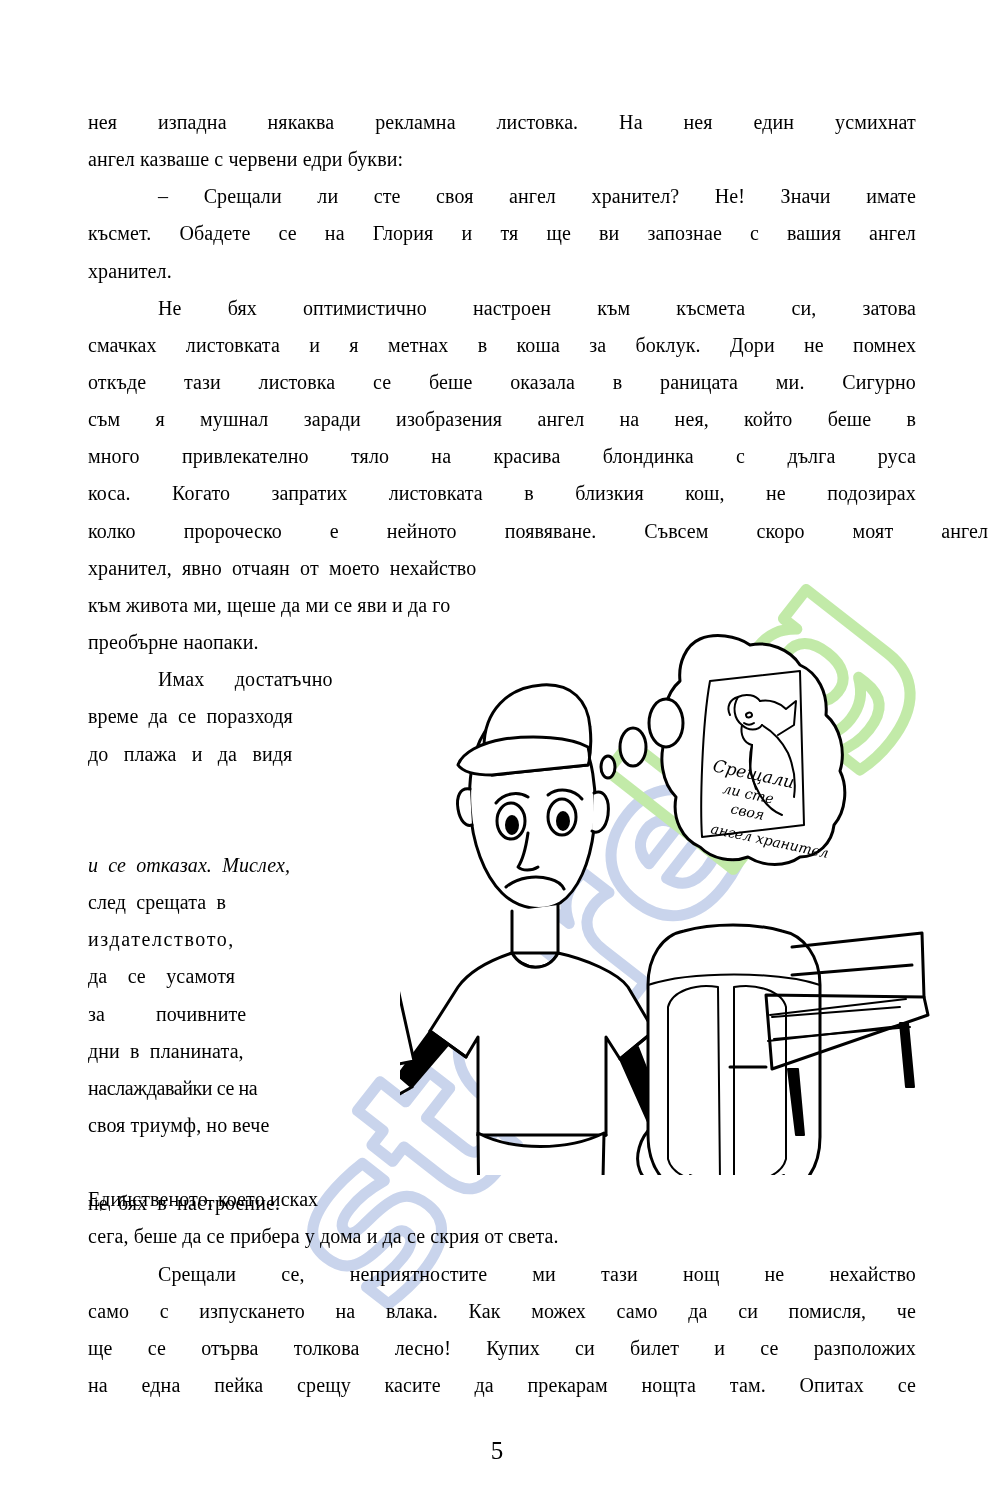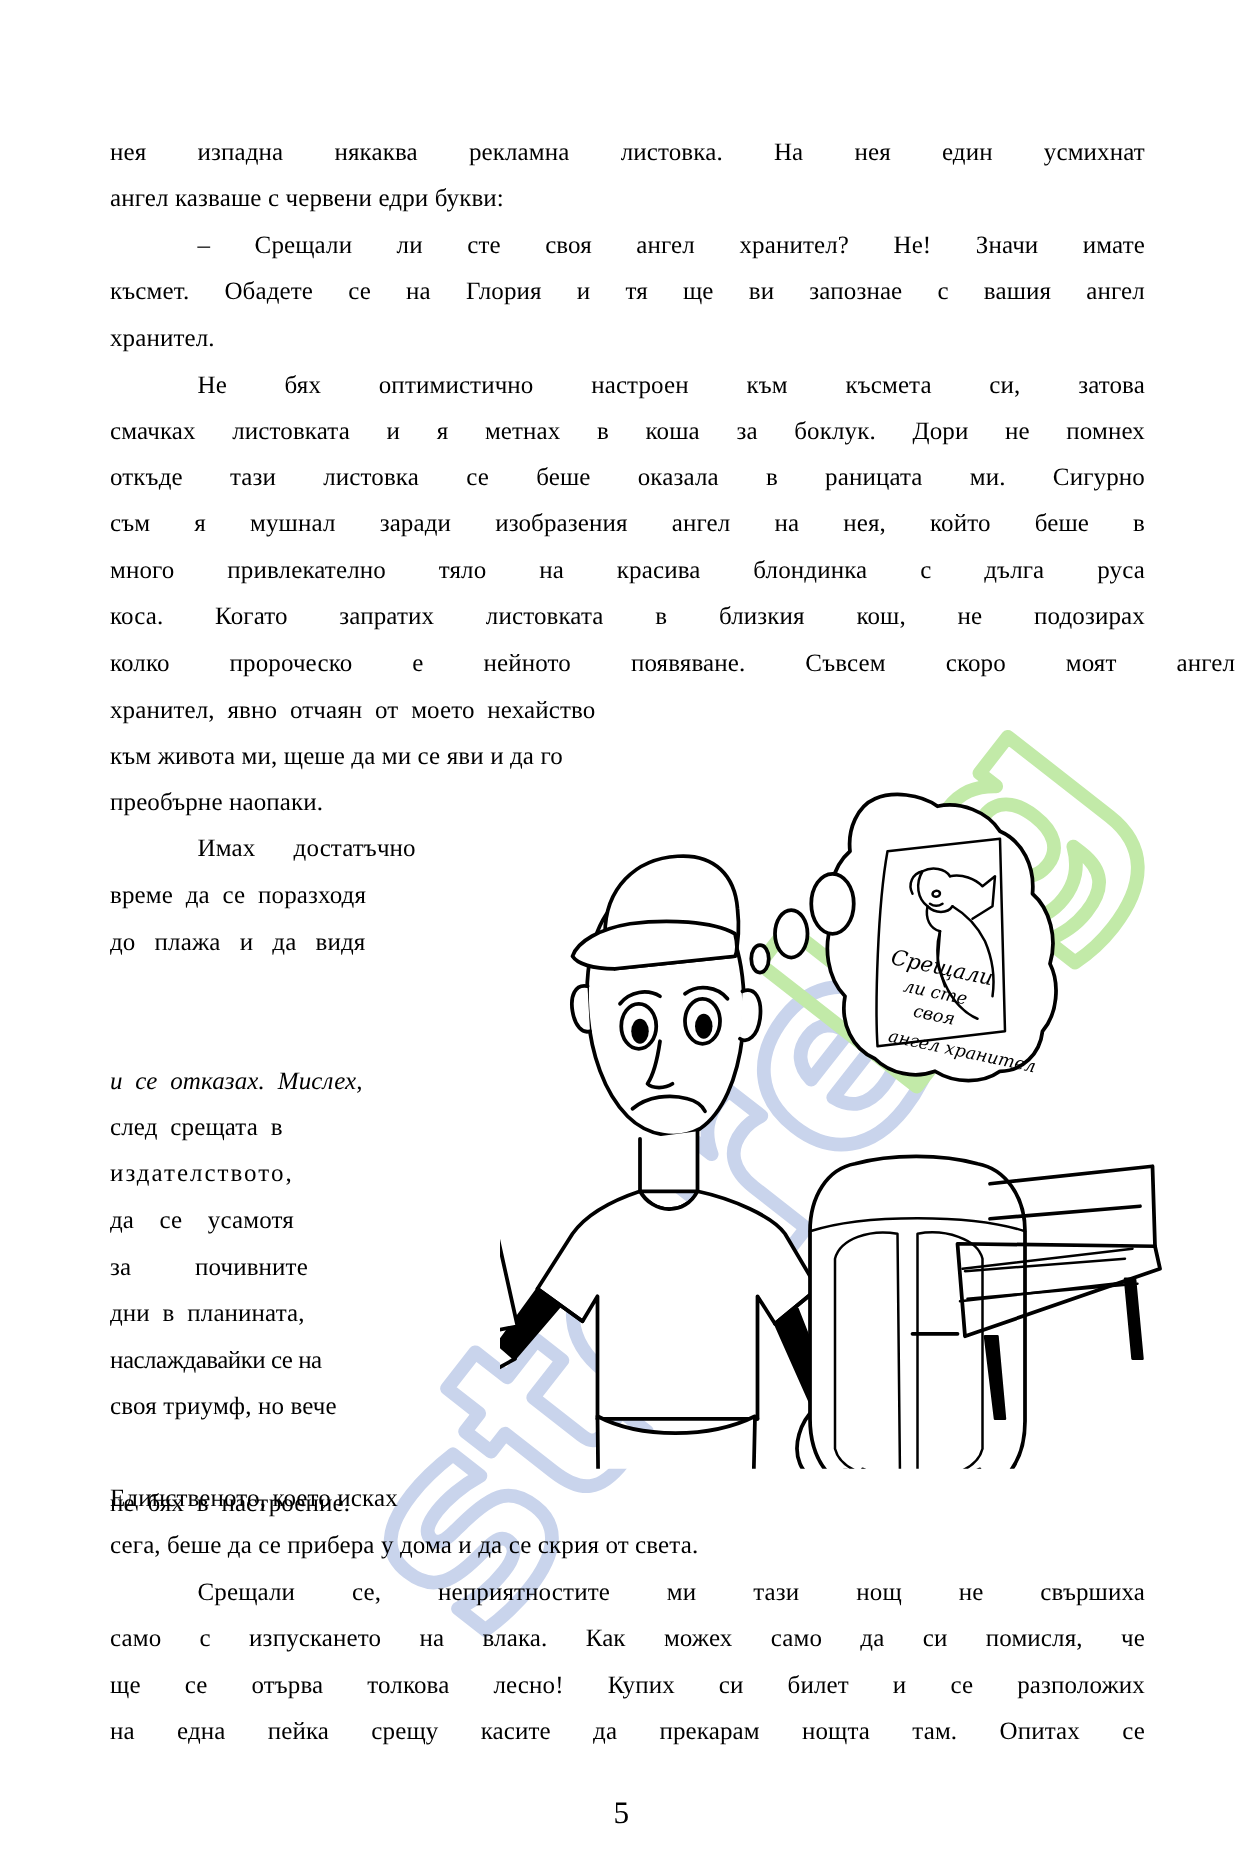--- a/index.html
+++ b/index.html
@@ -275,21 +275,21 @@
     <div class="line" style="left: 88px; top: 966.382px;"><span>да    се    усамотя</span></div>
     <div class="line" style="left: 88px; top: 1003.53px;"><span>за          почивните</span></div>
     <div class="line" style="left: 88px; top: 1040.68px;"><span>дни  в  планината,</span></div>
     <div class="line" style="left: 88px; top: 1077.82px; letter-spacing: -0.4px;"><span>наслаждавайки се на</span></div>
     <div class="line" style="left: 88px; top: 1114.97px;"><span>своя триумф, но вече</span></div>
     <div class="line" style="left: 88px; top: 1152.12px; margin-top: 41px;"><span>не  бях  в  настроение.</span></div>
     <div class="line" style="left: 88px; top: 1189.26px;"><span>Единственото, което исках</span></div>
 
     <div class="line" style="left: 88px; top: 1226.41px;"><span>сега, беше да се прибера у дома и да се скрия от света.</span></div>
 
-    <div class="line just" style="left: 158px; top: 1263.56px; width: 758px;"><span>Срещали</span><span>се,</span><span>неприятностите</span><span>ми</span><span>тази</span><span>нощ</span><span>не</span><span>свършиха</span></div>
+    <div class="line just" style="left: 158px; top: 1263.56px; width: 758px;"><span>Срещали</span><span>се,</span><span>неприятностите</span><span>ми</span><span>тази</span><span>нощ</span><span>не</span><span>нехайство</span></div>
     <div class="line just" style="left: 88px; top: 1300.71px; width: 828px;"><span>само</span><span>с</span><span>изпускането</span><span>на</span><span>влака.</span><span>Как</span><span>можех</span><span>само</span><span>да</span><span>си</span><span>помисля,</span><span>че</span></div>
     <div class="line just" style="left: 88px; top: 1337.85px; width: 828px;"><span>ще</span><span>се</span><span>отърва</span><span>толкова</span><span>лесно!</span><span>Купих</span><span>си</span><span>билет</span><span>и</span><span>се</span><span>разположих</span></div>
     <div class="line just" style="left: 88px; top: 1375px; width: 828px;"><span>на</span><span>една</span><span>пейка</span><span>срещу</span><span>касите</span><span>да</span><span>прекарам</span><span>нощта</span><span>там.</span><span>Опитах</span><span>се</span></div>
   </div>
 
   <div class="pageno" style="top: 1437px;">5</div>
 
 </div>
 
 </body></html>

